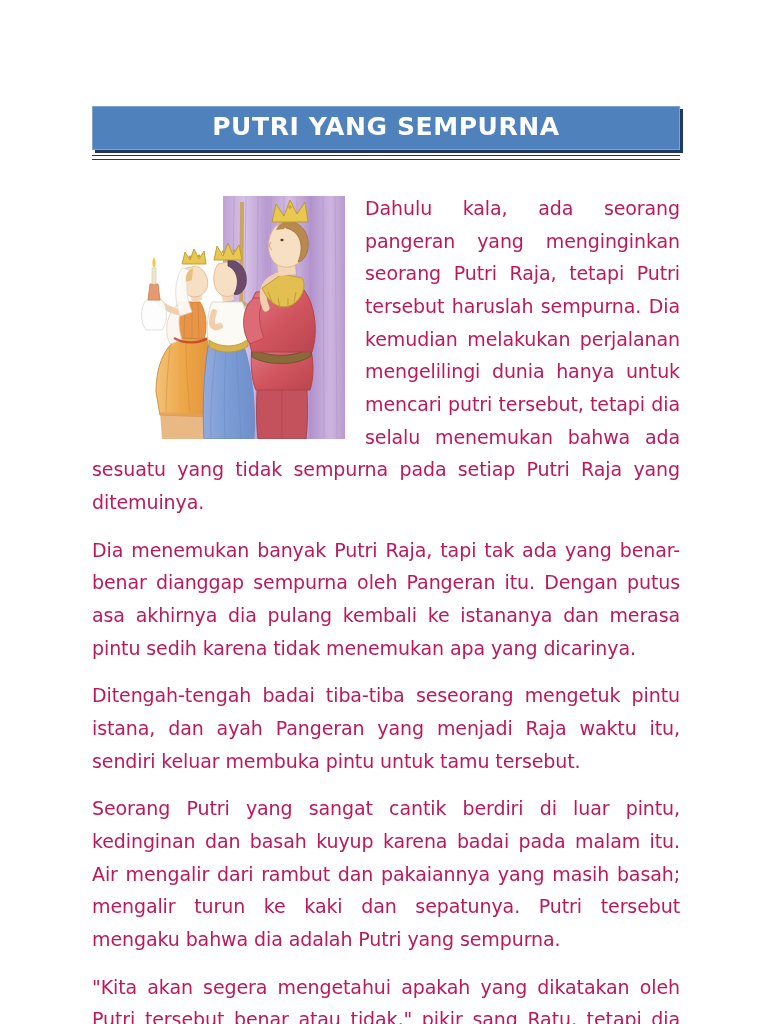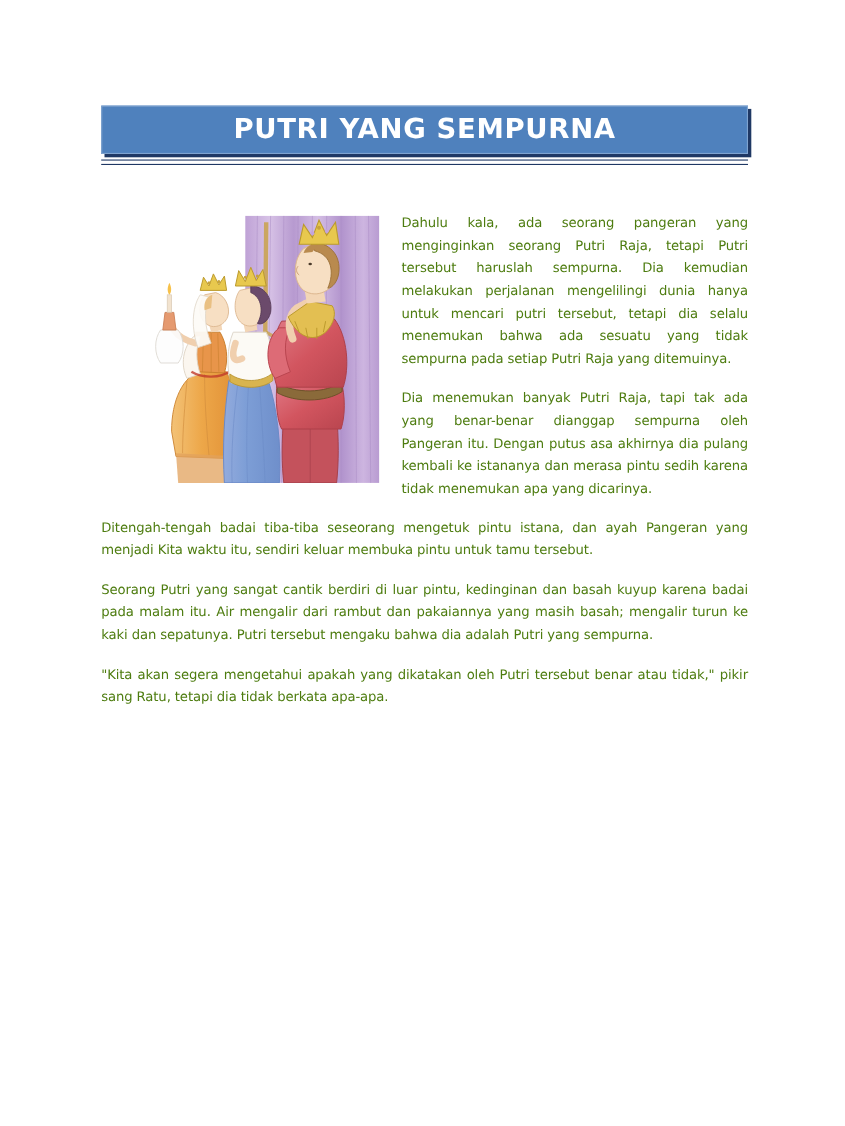--- a/index.html
+++ b/index.html
@@ -20,21 +20,21 @@
     width: 768px;
     height: 1024px;
     background: #ffffff;
     box-sizing: border-box;
   }
 
   
   .title-wrap {
     position: absolute;
     left: 92px;
-    top: 96px;
+    top: 106px;
     width: 588px;
   }
   .title-banner {
     background: #4f81bd;
     border: 1px solid #7fa3cf;
     box-shadow: 3px 3px 0 0 #1f3864;
     padding: 7px 10px 9px 10px;
     text-align: center;
     box-sizing: border-box;
   }
@@ -72,23 +72,23 @@
     overflow: hidden;
     background: #ffffff;
   }
 
   
   .illustration svg { display: block; width: 215px; height: 243px; }
 
   p.para {
     margin: 0 0 15px 0;
     font-family: "DejaVu Sans", sans-serif;
-    font-size: 12px;
+    font-size: 19px;
     line-height: 1.72;
-    color: #4d7c0f;
+    color: #be185d;
     text-align: justify;
     text-justify: inter-word;
     letter-spacing: -0.1px;
   }
   p.para:last-child { margin-bottom: 0; }
 
   .clearfix::after { content: ""; display: block; clear: both; }
 </style>
 </head>
 <body>
@@ -233,18 +233,18 @@
         <circle cx="167" cy="14" r="1.8" fill="#c2a4dd"></circle>
         <circle cx="160" cy="11" r="1.8" fill="#c8a33a"></circle>
 
         <path d="M141 46 C139 48 139 52 142 54" stroke="#cda078" stroke-width="0.9" fill="none"></path>
         <ellipse cx="152" cy="44" rx="1.6" ry="1.2" fill="#4a3a2a"></ellipse>
       </svg>
     </div>
 
     <p class="para">Dahulu kala, ada seorang pangeran yang menginginkan seorang Putri Raja, tetapi Putri tersebut haruslah sempurna. Dia kemudian melakukan perjalanan mengelilingi dunia hanya untuk mencari putri tersebut, tetapi dia selalu menemukan bahwa ada sesuatu yang tidak sempurna pada setiap Putri Raja yang ditemuinya.</p>
     <p class="para">Dia menemukan banyak Putri Raja, tapi tak ada yang benar-benar dianggap sempurna oleh Pangeran itu. Dengan putus asa akhirnya dia pulang kembali ke istananya dan merasa pintu sedih karena tidak menemukan apa yang dicarinya.</p>
-    <p class="para">Ditengah-tengah badai tiba-tiba seseorang mengetuk pintu istana, dan ayah Pangeran yang menjadi Kita waktu itu, sendiri keluar membuka pintu untuk tamu tersebut.</p>
+    <p class="para">Ditengah-tengah badai tiba-tiba seseorang mengetuk pintu istana, dan ayah Pangeran yang menjadi Raja waktu itu, sendiri keluar membuka pintu untuk tamu tersebut.</p>
     <p class="para">Seorang Putri yang sangat cantik berdiri di luar pintu, kedinginan dan basah kuyup karena badai pada malam itu. Air mengalir dari rambut dan pakaiannya yang masih basah; mengalir turun ke kaki dan sepatunya. Putri tersebut mengaku bahwa dia adalah Putri yang sempurna.</p>
     <p class="para">"Kita akan segera mengetahui apakah yang dikatakan oleh Putri tersebut benar atau tidak," pikir sang Ratu, tetapi dia tidak berkata apa-apa.</p>
 
   </div>
 </div>
 
 </body></html>

